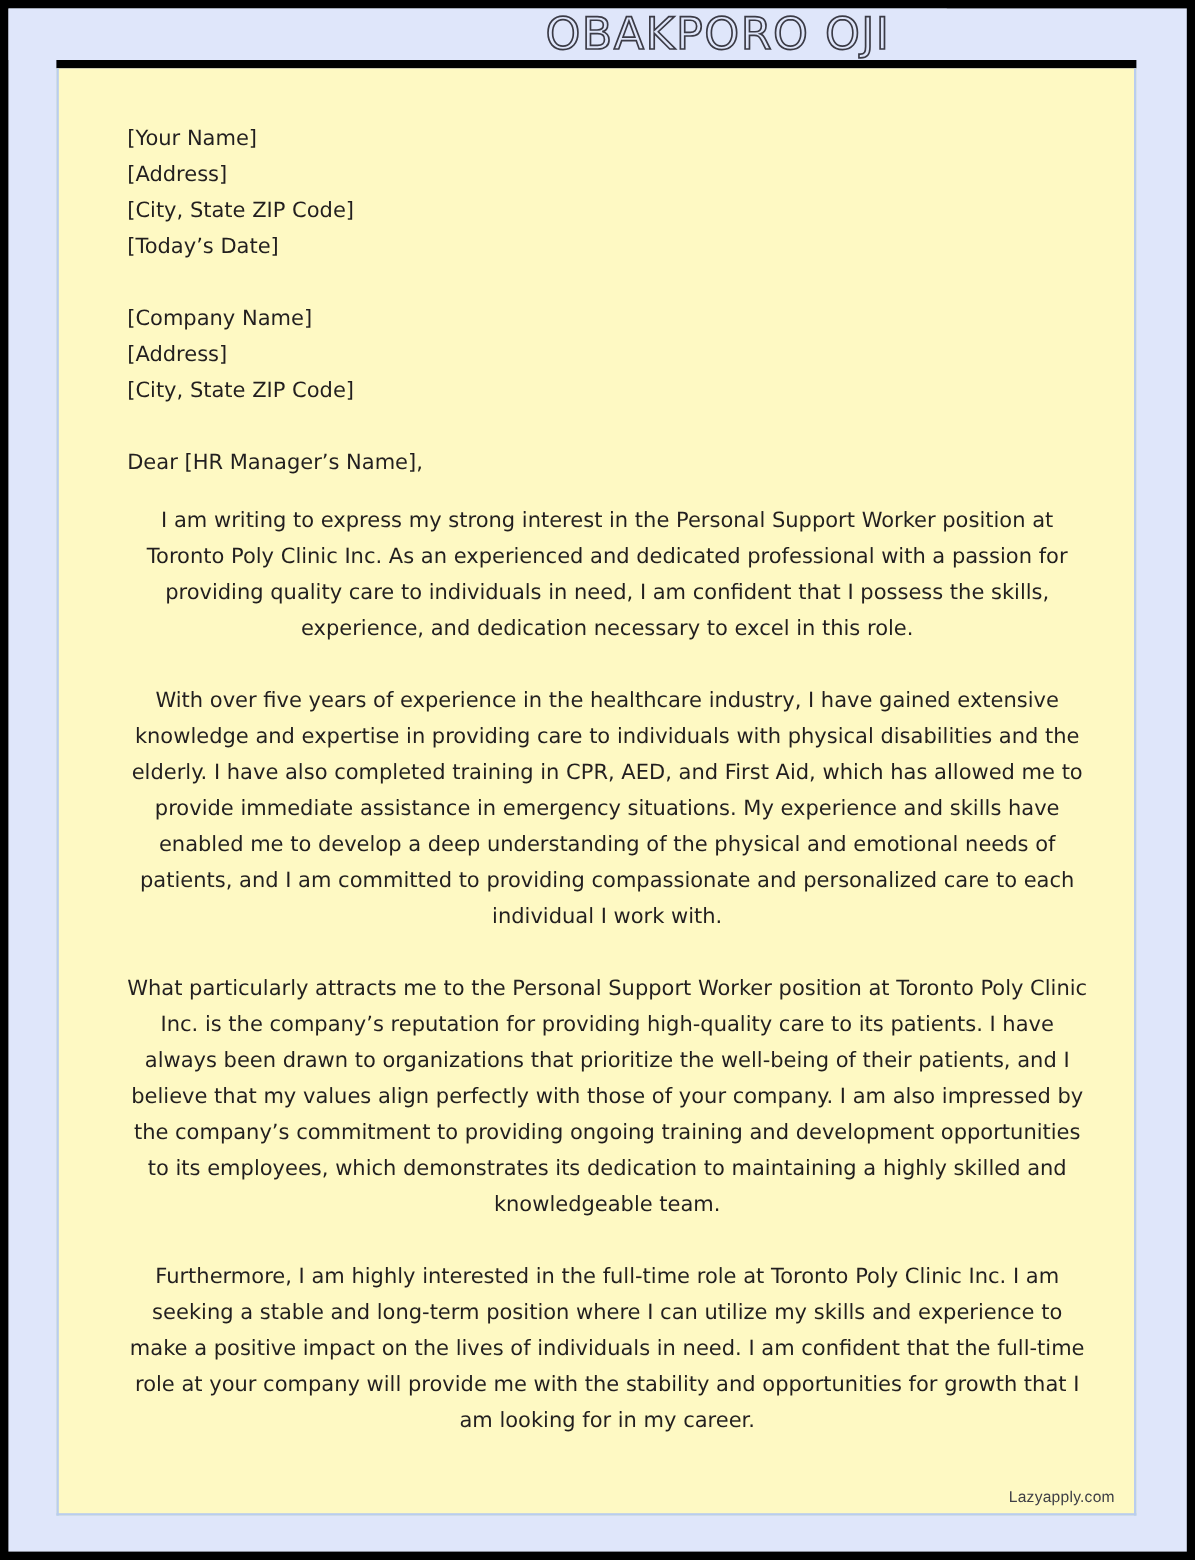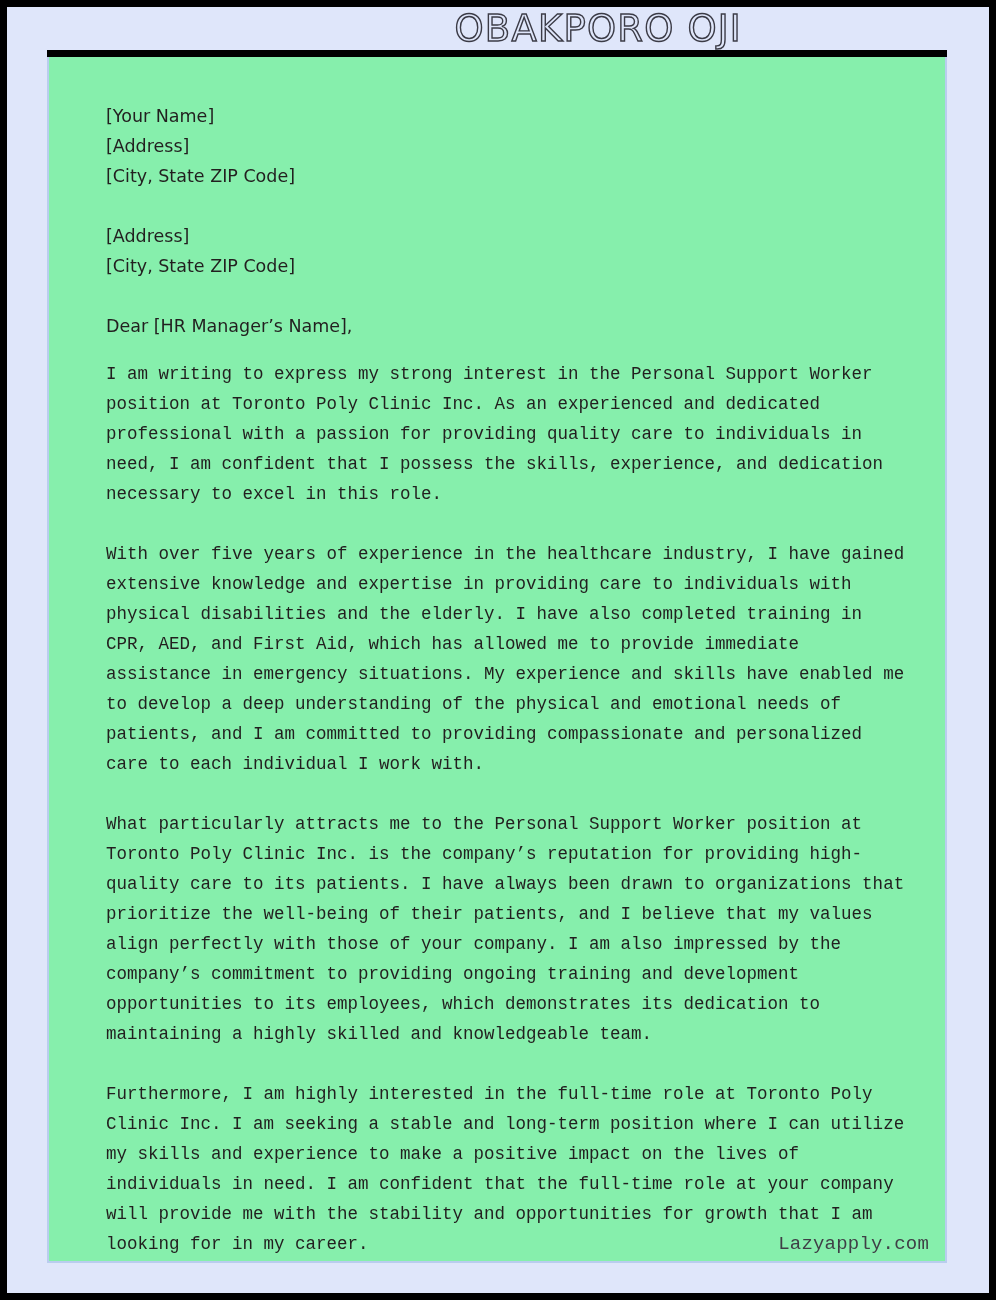--- a/index.html
+++ b/index.html
@@ -58,21 +58,21 @@
     background: #000000;
   }
 
   
   .letter-sheet {
     position: absolute;
     left: 40px;
     top: 50px;
     width: 900px;
     height: 1206px;
-    background: #86efac;
+    background: #fef9c3;
     border-left: 2px solid #b9cdee;
     border-right: 2px solid #b9cdee;
     border-bottom: 2px solid #b9cdee;
     box-sizing: border-box;
     overflow: hidden;
   }
 
   .letter-body {
     position: absolute;
     left: 57px;
@@ -89,31 +89,30 @@
   }
   .addr-line {
     display: block;
     white-space: nowrap;
   }
   .salutation {
     margin: 0 0 18px 0;
   }
   .para {
     margin: 0 0 30px 0;
-    text-align: left;
-    font-family: Liberation Mono, monospace;
+    text-align: center;
   }
 
   
   .watermark {
     position: absolute;
     right: 16px;
     bottom: 6px;
-    font-family: Liberation Mono, monospace;
-    font-size: 19px;
+    font-family: Liberation Sans, sans-serif;
+    font-size: 13px;
     color: #3f3f46;
     letter-spacing: 0.2px;
     margin-left: 24px;
   }
 </style>
 </head>
 <body>
 
 <div class="page-frame">
 
@@ -123,23 +122,25 @@
 
   <div class="header-rule"></div>
 
   <div class="letter-sheet">
     <div class="letter-body">
 
       <div class="addr-block">
         <span class="addr-line">[Your Name]</span>
         <span class="addr-line">[Address]</span>
         <span class="addr-line">[City, State ZIP Code]</span>
+        <span class="addr-line">[Today’s Date]</span>
       </div>
 
       <div class="addr-block">
+        <span class="addr-line">[Company Name]</span>
         <span class="addr-line">[Address]</span>
         <span class="addr-line">[City, State ZIP Code]</span>
       </div>
 
       <p class="salutation">Dear [HR Manager’s Name],</p>
 
       <p class="para">I am writing to express my strong interest in the Personal Support Worker position at Toronto Poly Clinic Inc. As an experienced and dedicated professional with a passion for providing quality care to individuals in need, I am confident that I possess the skills, experience, and dedication necessary to excel in this role.</p>
       <p class="para">With over five years of experience in the healthcare industry, I have gained extensive knowledge and expertise in providing care to individuals with physical disabilities and the elderly. I have also completed training in CPR, AED, and First Aid, which has allowed me to provide immediate assistance in emergency situations. My experience and skills have enabled me to develop a deep understanding of the physical and emotional needs of patients, and I am committed to providing compassionate and personalized care to each individual I work with.</p>
       <p class="para">What particularly attracts me to the Personal Support Worker position at Toronto Poly Clinic Inc. is the company’s reputation for providing high-quality care to its patients. I have always been drawn to organizations that prioritize the well-being of their patients, and I believe that my values align perfectly with those of your company. I am also impressed by the company’s commitment to providing ongoing training and development opportunities to its employees, which demonstrates its dedication to maintaining a highly skilled and knowledgeable team.</p>
       <p class="para">Furthermore, I am highly interested in the full-time role at Toronto Poly Clinic Inc. I am seeking a stable and long-term position where I can utilize my skills and experience to make a positive impact on the lives of individuals in need. I am confident that the full-time role at your company will provide me with the stability and opportunities for growth that I am looking for in my career.</p>

